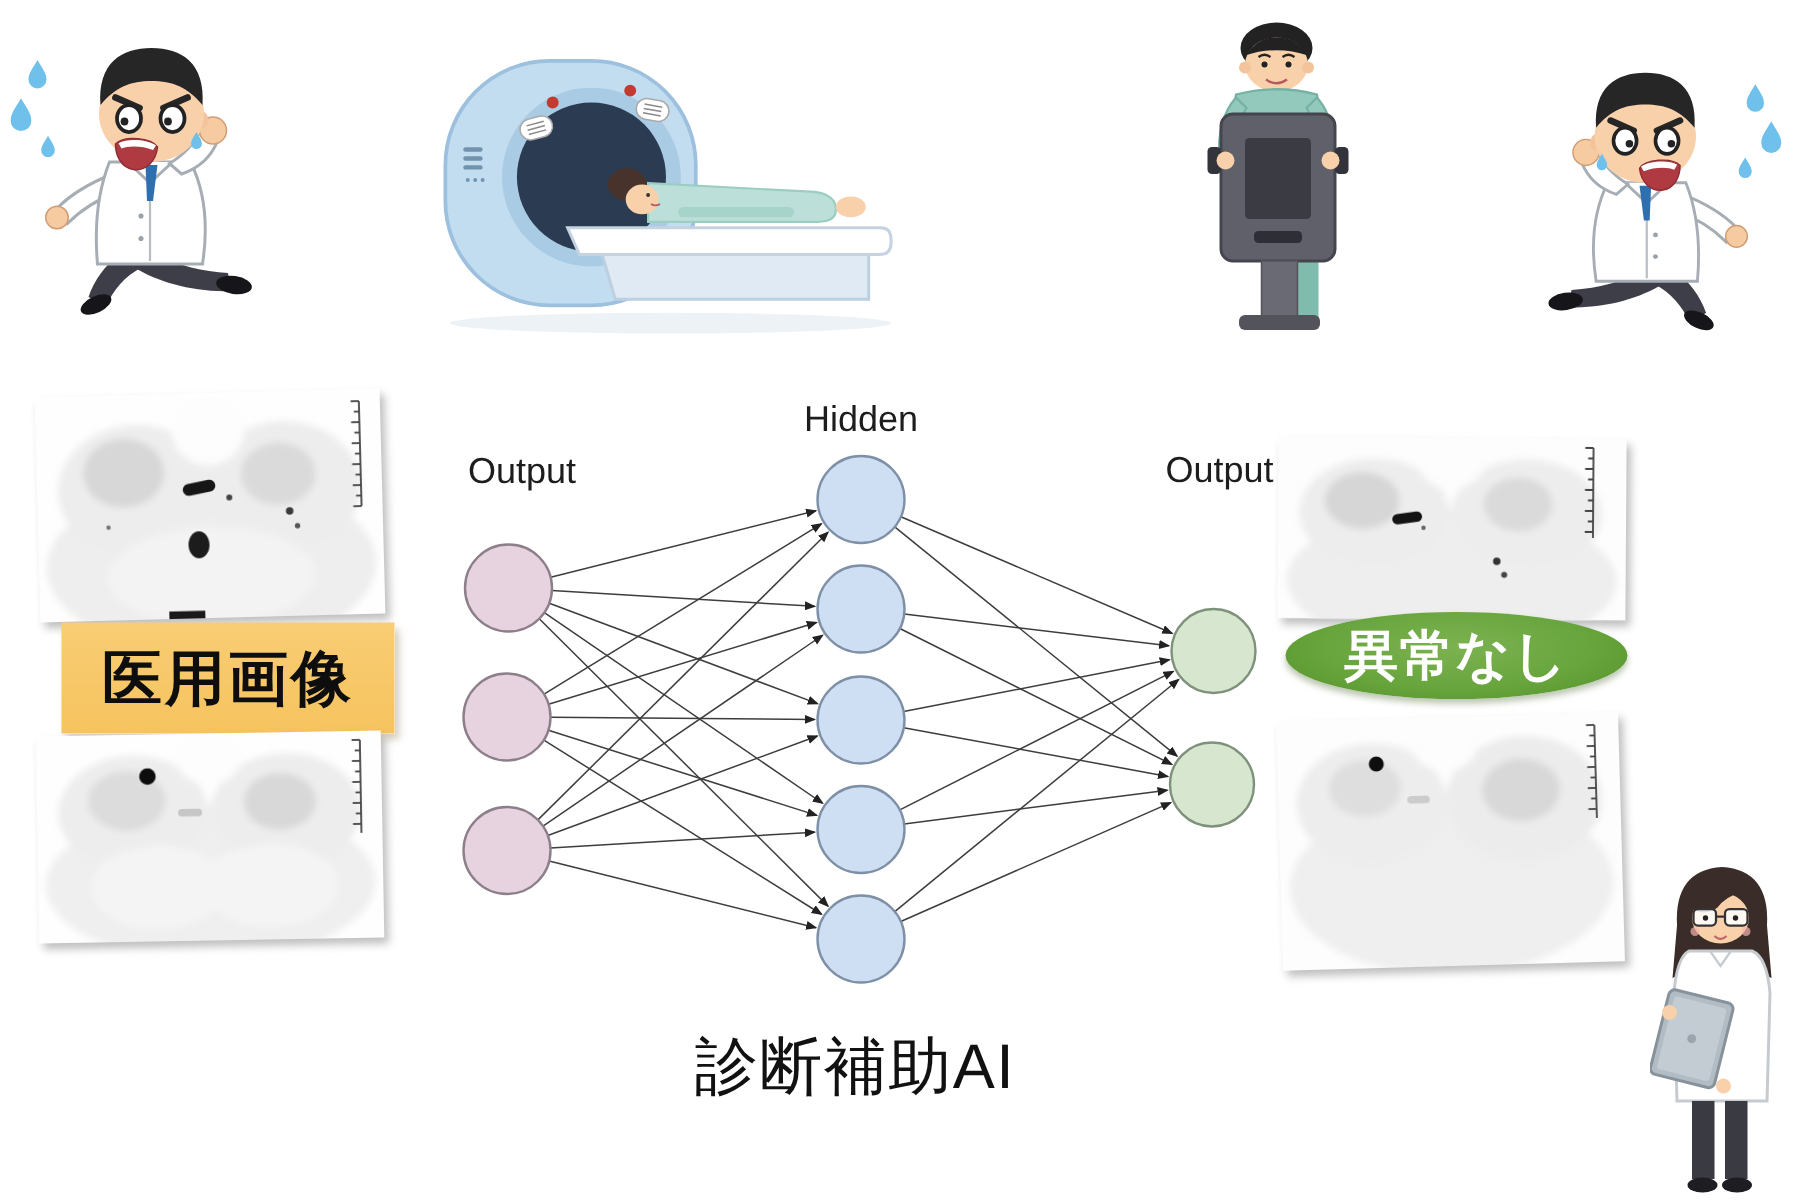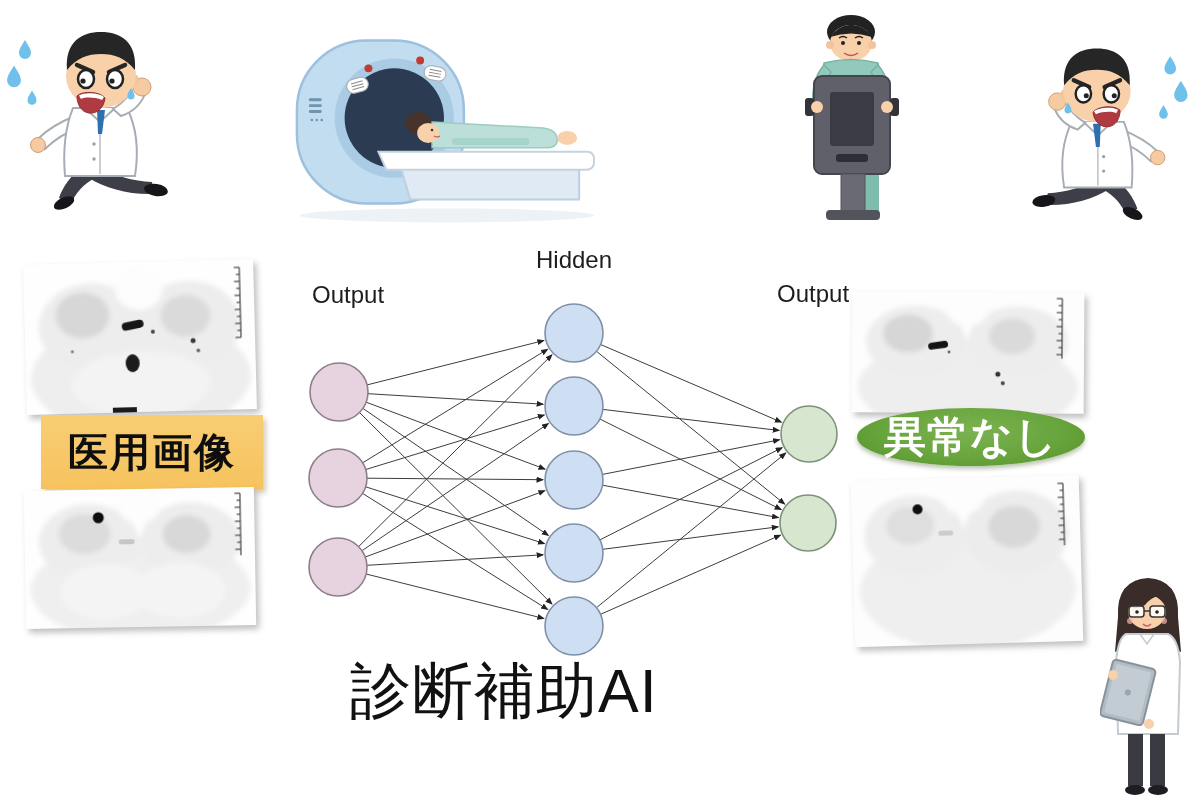--- a/index.html
+++ b/index.html
@@ -1,46 +1,46 @@
 <!DOCTYPE html>
 <html><head>
 <meta charset="utf-8">
 <style>
   html,body{margin:0;padding:0;background:#ffffff;}
   #canvas{position:relative;width:1200px;height:801px;background:#ffffff;overflow:hidden;
           font-family:"Liberation Sans","DejaVu Sans",sans-serif;}
   .abs{position:absolute;}
   
-  .net-label{position:absolute;font-size:24px;color:#1d1d1d;font-weight:400;white-space:nowrap;}
+  .net-label{position:absolute;font-size:24px;color:#1d1d1d;font-weight:400;white-space:nowrap;margin-top:20px;}
   #lbl-input{left:312px;top:281px;}
   #lbl-hidden{left:536px;top:246px;}
   #lbl-output{left:777px;top:280px;text-align:center;}
   
   .scan{position:absolute;filter:drop-shadow(3px 4px 3px rgba(110,110,110,0.45));}
   #scan-a{left:25px;top:262px;transform:rotate(-1.5deg);}
   #scan-b{left:25px;top:489px;transform:rotate(-1deg);}
   #scan-c{left:852px;top:292px;transform:rotate(0.4deg);}
   #scan-d{left:853px;top:478px;transform:rotate(-1.6deg);}
   
   #medical-label{position:absolute;left:41px;top:415px;width:222px;height:74px;
     background:linear-gradient(180deg,#f9cd74,#f6c35e);display:flex;align-items:center;justify-content:center;
     font-size:40px;font-weight:bold;color:#0e0e0e;letter-spacing:2px;
     box-shadow:3px 4px 5px rgba(130,110,70,0.35);}
   
   .badge{position:absolute;border-radius:50%;display:flex;align-items:center;justify-content:center;
     color:#ffffff;font-weight:bold;white-space:nowrap;}
-  #badge-normal{left:857px;top:408px;width:228px;height:58px;font-size:42px;letter-spacing:1px;
+  #badge-normal{left:857px;top:408px;width:228px;height:58px;font-size:36px;letter-spacing:1px;
     background:radial-gradient(ellipse at 50% 40%,#7cb251 0%,#68a53d 55%,#549029 100%);
     box-shadow:0 3px 4px rgba(60,90,30,0.35);}
   #badge-cancer{left:857px;top:588px;width:227px;height:65px;font-size:38px;letter-spacing:1px;
     background:linear-gradient(180deg,#de9400 0%,#f0a70b 45%,#fdc93e 100%);
     box-shadow:0 3px 4px rgba(140,95,0,0.35);}
   
-  #main-title{position:absolute;left:350px;top:651px;width:440px;
-    font-size:61px;font-weight:500;color:#111111;letter-spacing:1px;}
+  #main-title{position:absolute;left:350px;top:683px;width:440px;text-align:center;
+    font-size:42px;font-weight:500;color:#111111;letter-spacing:1px;}
   svg{display:block;}
 </style>
 </head>
 <body>
 
 <div id="canvas">
 
   <svg width="0" height="0" style="position:absolute">
     <defs>
       <filter id="scanblur" x="-30%" y="-30%" width="160%" height="160%">

